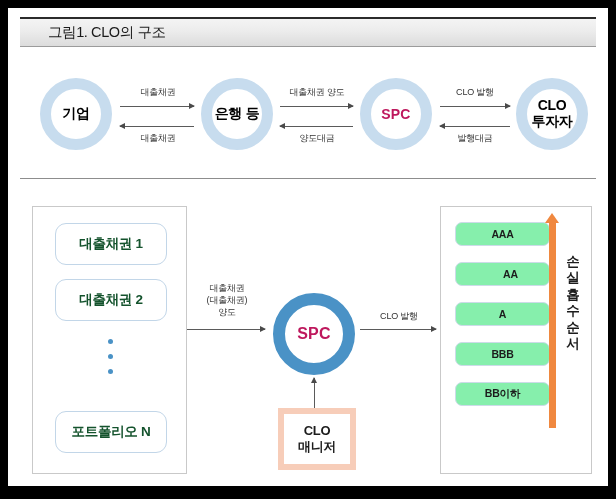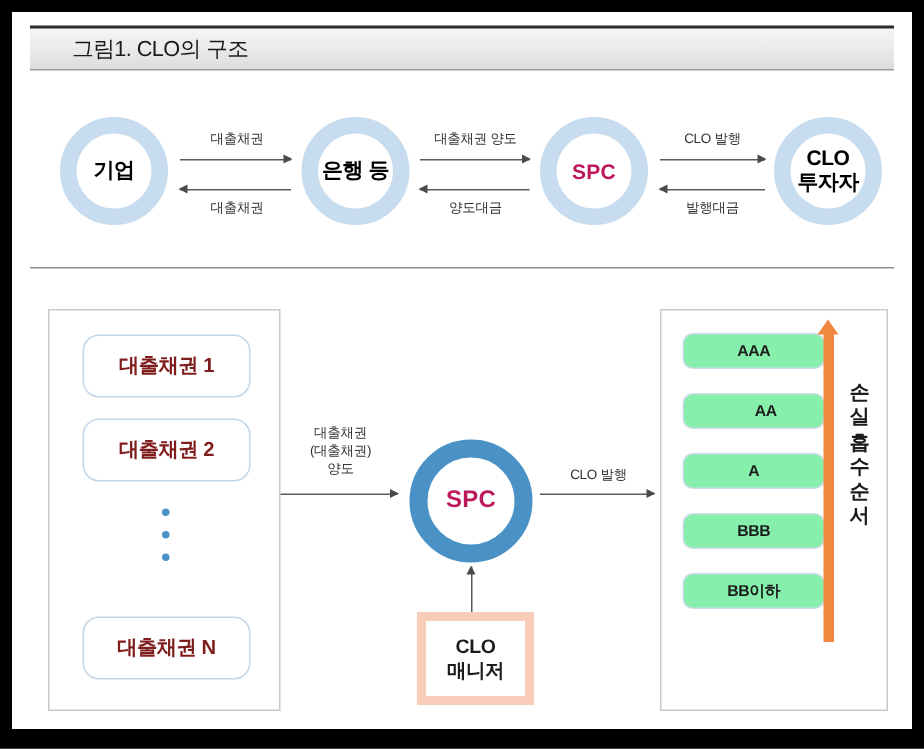--- a/index.html
+++ b/index.html
@@ -190,21 +190,21 @@
     height: 42px;
     box-sizing: border-box;
     border: 1px solid #c2d6e8;
     border-radius: 11px;
     background: #ffffff;
     display: flex;
     align-items: center;
     justify-content: center;
     font-size: 13.5px;
     font-weight: 700;
-    color: #7f1d1d;
+    color: #14532d;
     letter-spacing: -0.3px;
   }
   .dots {
     position: absolute;
     left: 0;
     width: 155px;
     display: flex;
     flex-direction: column;
     align-items: center;
     gap: 10px;
@@ -340,21 +340,21 @@
   <div class="diagram diagram-bottom">
 
     <div class="panel panel-loans">
       <div class="loan-box" style="top:16px;">대출채권 1</div>
       <div class="loan-box" style="top:72px;">대출채권 2</div>
       <div class="dots" style="top:132px;">
         <span class="dot"></span>
         <span class="dot"></span>
         <span class="dot"></span>
       </div>
-      <div class="loan-box" style="top:204px;">대출채권 N</div>
+      <div class="loan-box" style="top:204px;">포트폴리오 N</div>
     </div>
 
     <div class="arrow-h to-right" style="left:179px; top:143px; width:78px;"></div>
     <div class="flow-label multi" style="left:180px; top:96px; width:78px;">
       <span>대출채권</span><br>
       <span>(대출채권)</span><br>
       <span>양도</span>
     </div>
 
     <div class="ring ring-strong ring-spc-big" style="left:265px; top:107px; width:82px; height:82px;">

